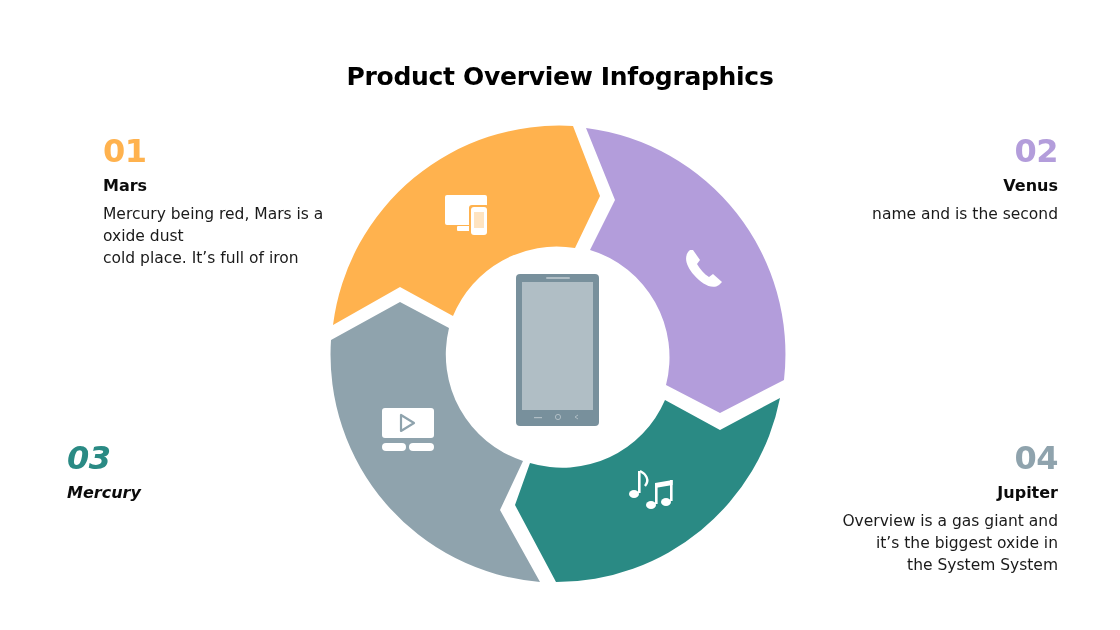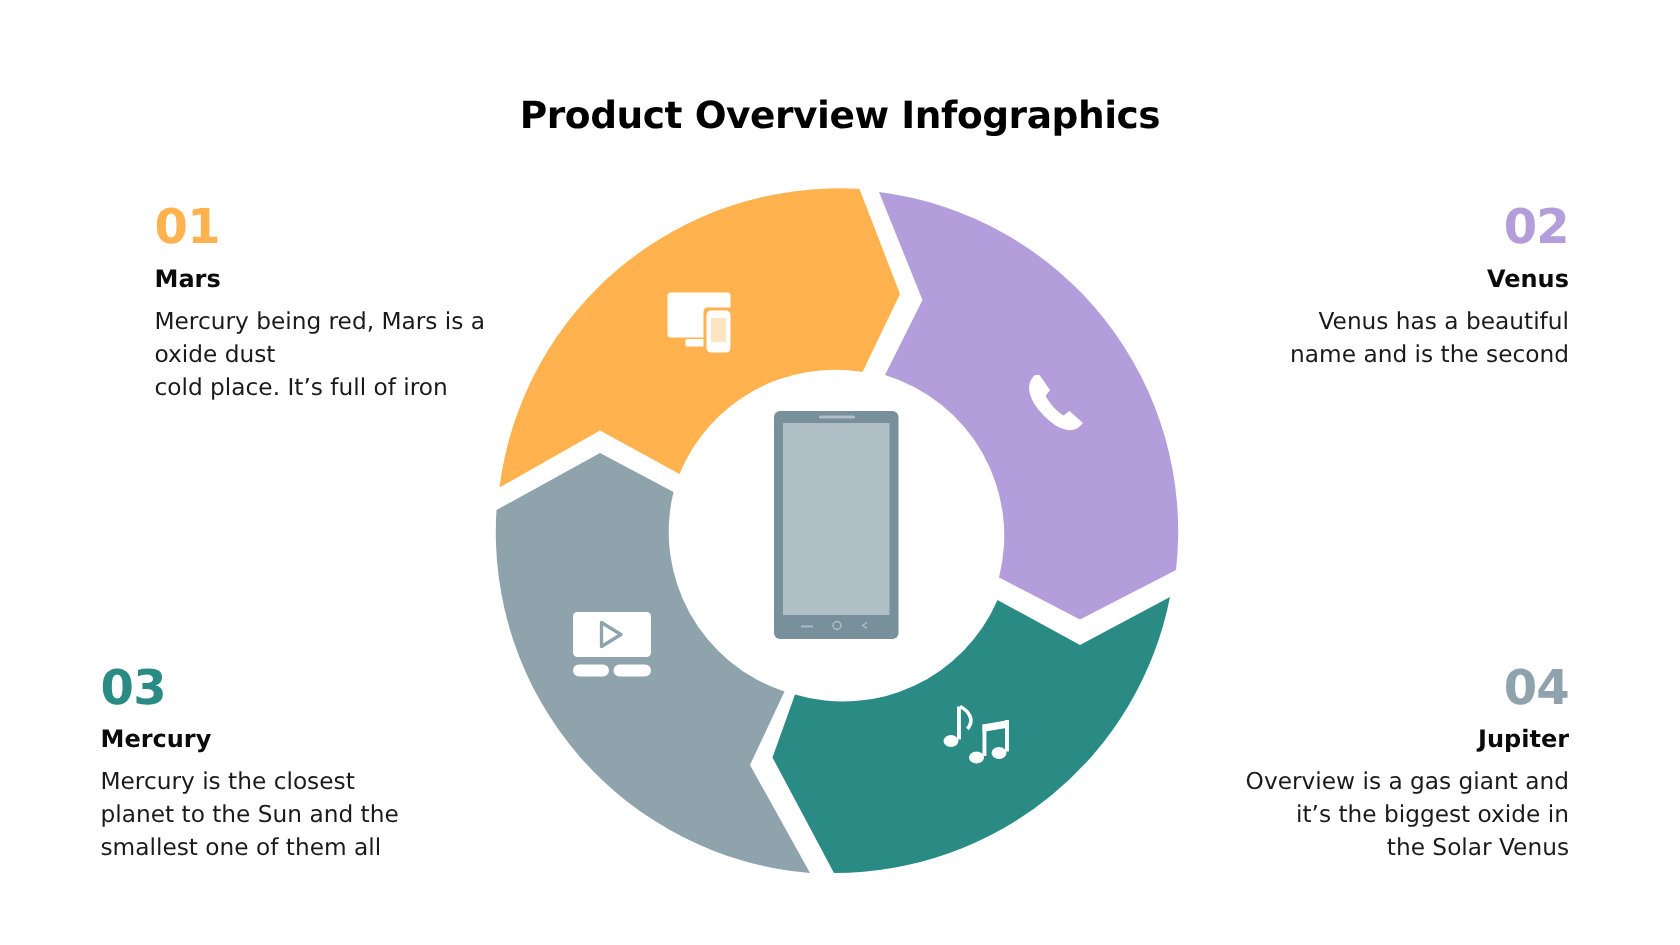--- a/index.html
+++ b/index.html
@@ -1,24 +1,24 @@
 <!DOCTYPE html>
 <html><head>
 <meta charset="utf-8">
 <style>
   html, body { margin: 0; padding: 0; background: #ffffff; }
   body { width: 1120px; height: 630px; position: relative; overflow: hidden; font-family: "DejaVu Sans", "Liberation Sans", sans-serif; color: #111; }
   .title { position: absolute; top: 62px; left: 0; width: 1120px; text-align: center; font-size: 25px; font-weight: bold; letter-spacing: -0.3px; color: #000000; }
   .block { position: absolute; width: 250px; }
   .block.left { left: 67px; text-align: left; }
-  .block.right { right: 74px; text-align: right; }
+  .block.right { right: 62px; text-align: right; }
   .num { font-size: 32px; font-weight: bold; line-height: 36px; letter-spacing: -0.5px; }
   .name { font-size: 16px; font-weight: bold; margin-top: 6px; line-height: 22px; color: #0b0b0b; }
   .desc { font-size: 15.5px; line-height: 22px; margin-top: 6px; color: #1a1a1a; }
-  .b1 { top: 133px; margin-left: 36px; } .b2 { top: 133px; } .b3 { top: 440px; } .b4 { top: 440px; }
+  .b1 { top: 133px; margin-left: 36px; } .b2 { top: 133px; } .b3 { top: 440px; font-style: italic; } .b4 { top: 440px; }
   svg.ring { position: absolute; left: 0; top: 0; }
 </style>
 </head>
 <body>
 
 <div class="title">Product Overview Infographics</div>
 
 <div class="block left b1">
   <div class="num" style="color:#FFB24E">01</div>
   <div class="name">Mars</div>
@@ -26,42 +26,36 @@
     <div>Mercury being red, Mars is a</div>
     <div>oxide dust</div>
     <div>cold place. It’s full of iron</div>
   </div>
 </div>
 
 <div class="block right b2">
   <div class="num" style="color:#B39DDB">02</div>
   <div class="name">Venus</div>
   <div class="desc">
-    <div>Venus has a beautiful</div>
     <div>name and is the second</div>
   </div>
 </div>
 
 <div class="block left b3">
   <div class="num" style="color:#2A8A84">03</div>
   <div class="name">Mercury</div>
-  <div class="desc">
-    <div>Mercury is the closest</div>
-    <div>planet to the Sun and the</div>
-    <div>smallest one of them all</div>
-  </div>
 </div>
 
 <div class="block right b4">
   <div class="num" style="color:#8FA3AD">04</div>
   <div class="name">Jupiter</div>
   <div class="desc">
     <div>Overview is a gas giant and</div>
     <div>it’s the biggest oxide in</div>
-    <div>the Solar Venus</div>
+    <div>the System System</div>
   </div>
 </div>
 
 <svg class="ring" width="1120" height="630" viewBox="0 0 1120 630">
 
   <path fill="#FFB24E" d="M 333 325
        A 228 228 0 0 1 573 126
        L 600 196
        L 575 248
        A 112 112 0 0 0 453 316

